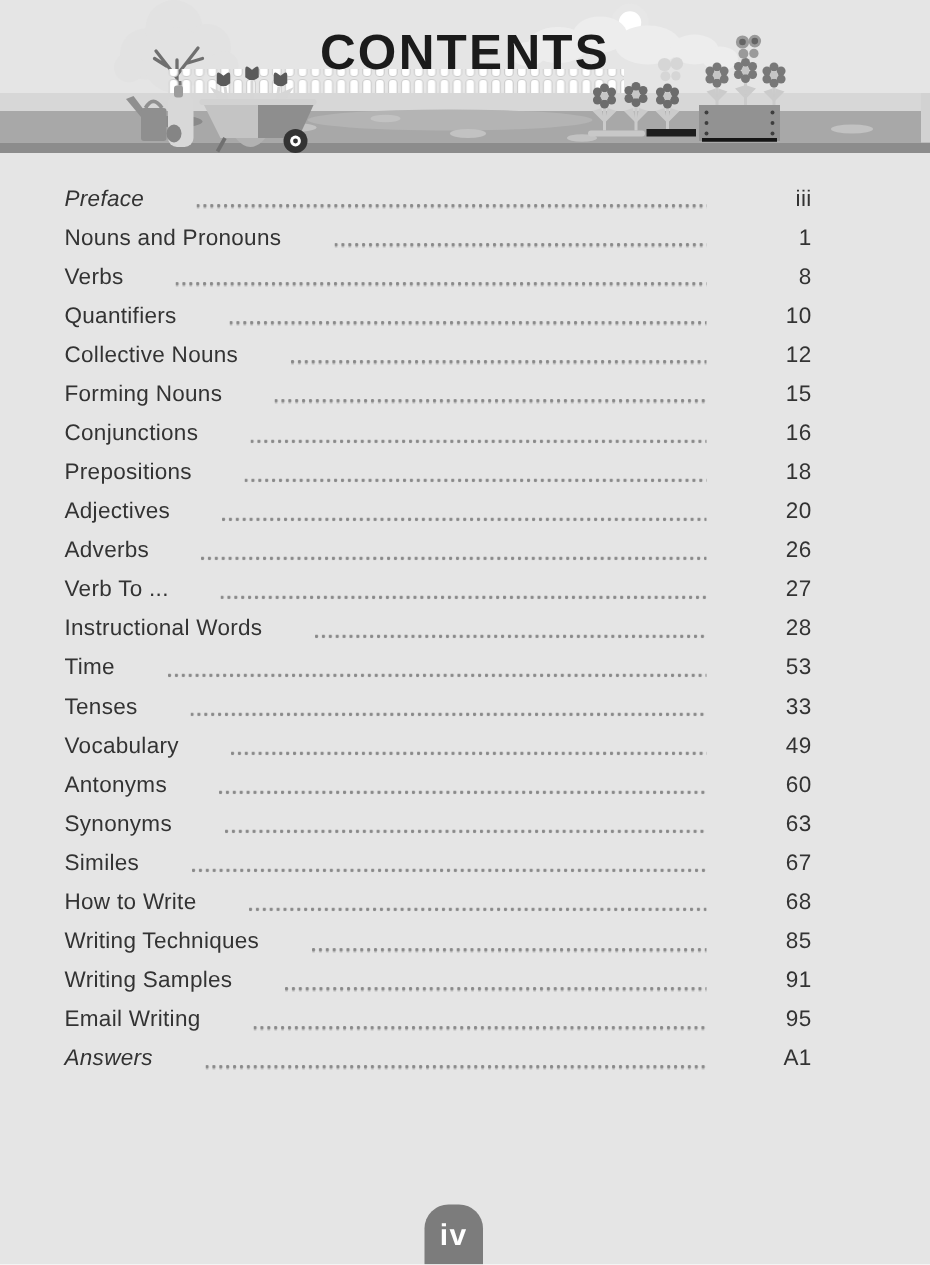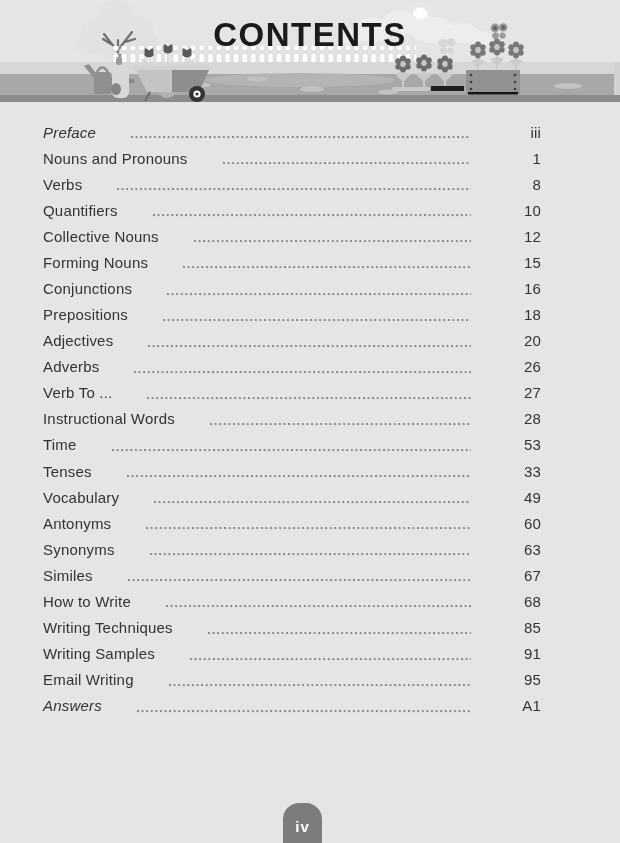--- a/index.html
+++ b/index.html
@@ -39,21 +39,21 @@
   }
   .toc-page{flex:none;width:34px;text-align:right;white-space:nowrap;}
   
   .page-tab{
     position:absolute;left:283px;top:803px;width:39px;height:40px;
     background:#7c7c7c;border-radius:16px 16px 0 0;
     display:flex;justify-content:center;align-items:flex-end;
     box-sizing:border-box;padding-bottom:9px;
   }
   .page-tab span{
-    color:#ffffff;font-size:15px;font-weight:bold;letter-spacing:1px;line-height:1;
+    color:#ffffff;font-size:20px;font-weight:bold;letter-spacing:1px;line-height:1;
   }
 </style>
 </head>
 <body>
 
 <div class="page">
 
   <div class="header">
     <svg class="scene" viewBox="0 0 620 102" aria-hidden="true">
       <defs>

